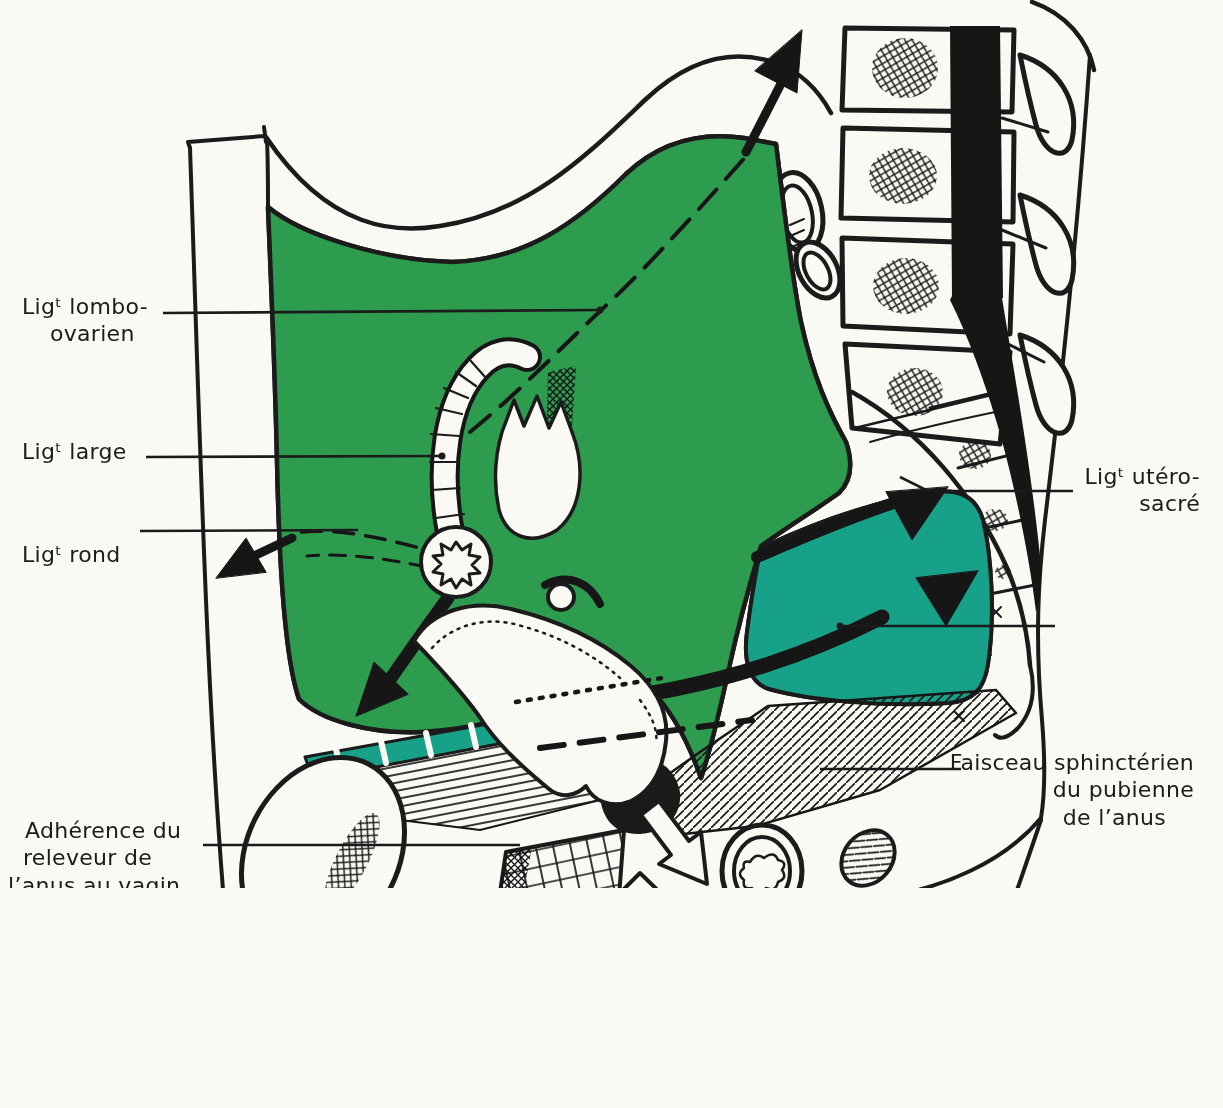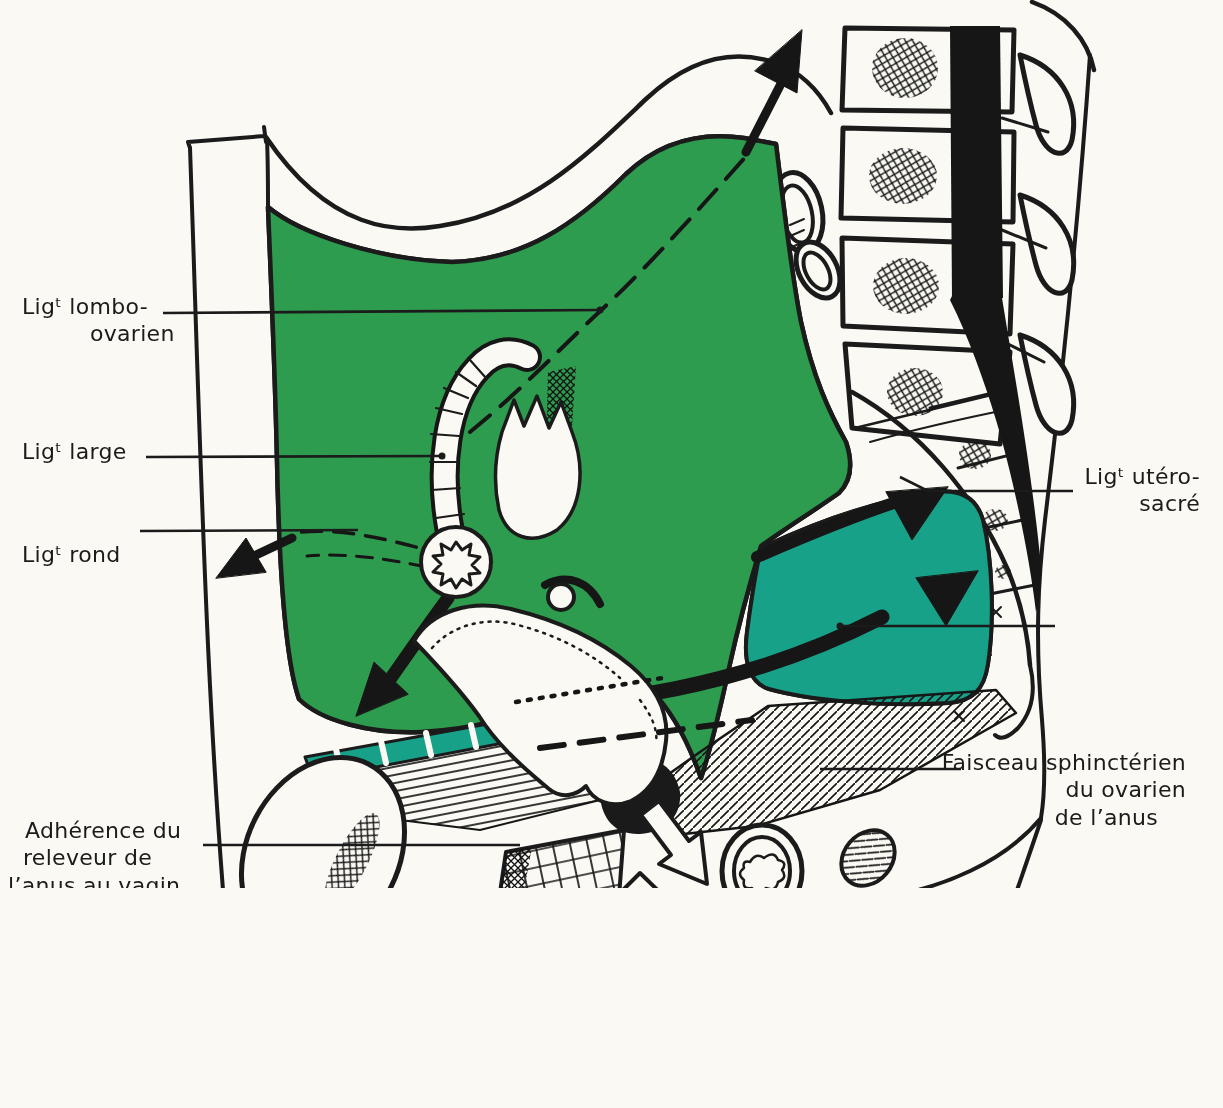--- a/index.html
+++ b/index.html
@@ -2,21 +2,21 @@
 <html><head>
 <meta charset="utf-8">
 <style>
   html,body{margin:0;padding:0;background:#FAF9F4;}
   #stage{position:relative;width:1223px;height:888px;background:#FAF9F4;overflow:hidden;
          font-family:"DejaVu Sans","Liberation Sans",sans-serif;color:#1B1B1B;}
   #art{position:absolute;left:0;top:0;}
   .lbl{position:absolute;font-size:22px;line-height:1.24;letter-spacing:.3px;color:#1B1B1B;white-space:nowrap;}
   .lbl span{display:block;}
   .ra{text-align:right;}
-  .ind52{margin-left:68px;}
+  .ind52{margin-left:28px;}
   .ind17{margin-left:17px;}
   .ind15{margin-left:15px;}
   .pr28{padding-right:28px;}
 </style>
 </head>
 <body>
 
 <div id="stage">
 
 <svg id="art" width="1223" height="1108" viewBox="0 0 1223 1108">
@@ -220,19 +220,19 @@
   <span class="ind15">releveur de</span>
   <span>l’anus au vagin</span>
 </div>
 
 <div class="lbl ra" style="right:23px;top:463px;">
   <span>Ligᵗ utéro-</span>
   <span>sacré</span>
 </div>
 
 
-<div class="lbl ra" style="right:37px;top:749px;">
+<div class="lbl ra" style="right:29px;top:749px;">
   <span>Faisceau sphinctérien</span>
-  <span>du ovarien</span>
+  <span>du pubienne</span>
   <span class="pr28">de l’anus</span>
 </div>
 
 </div>
 
 </body></html>

